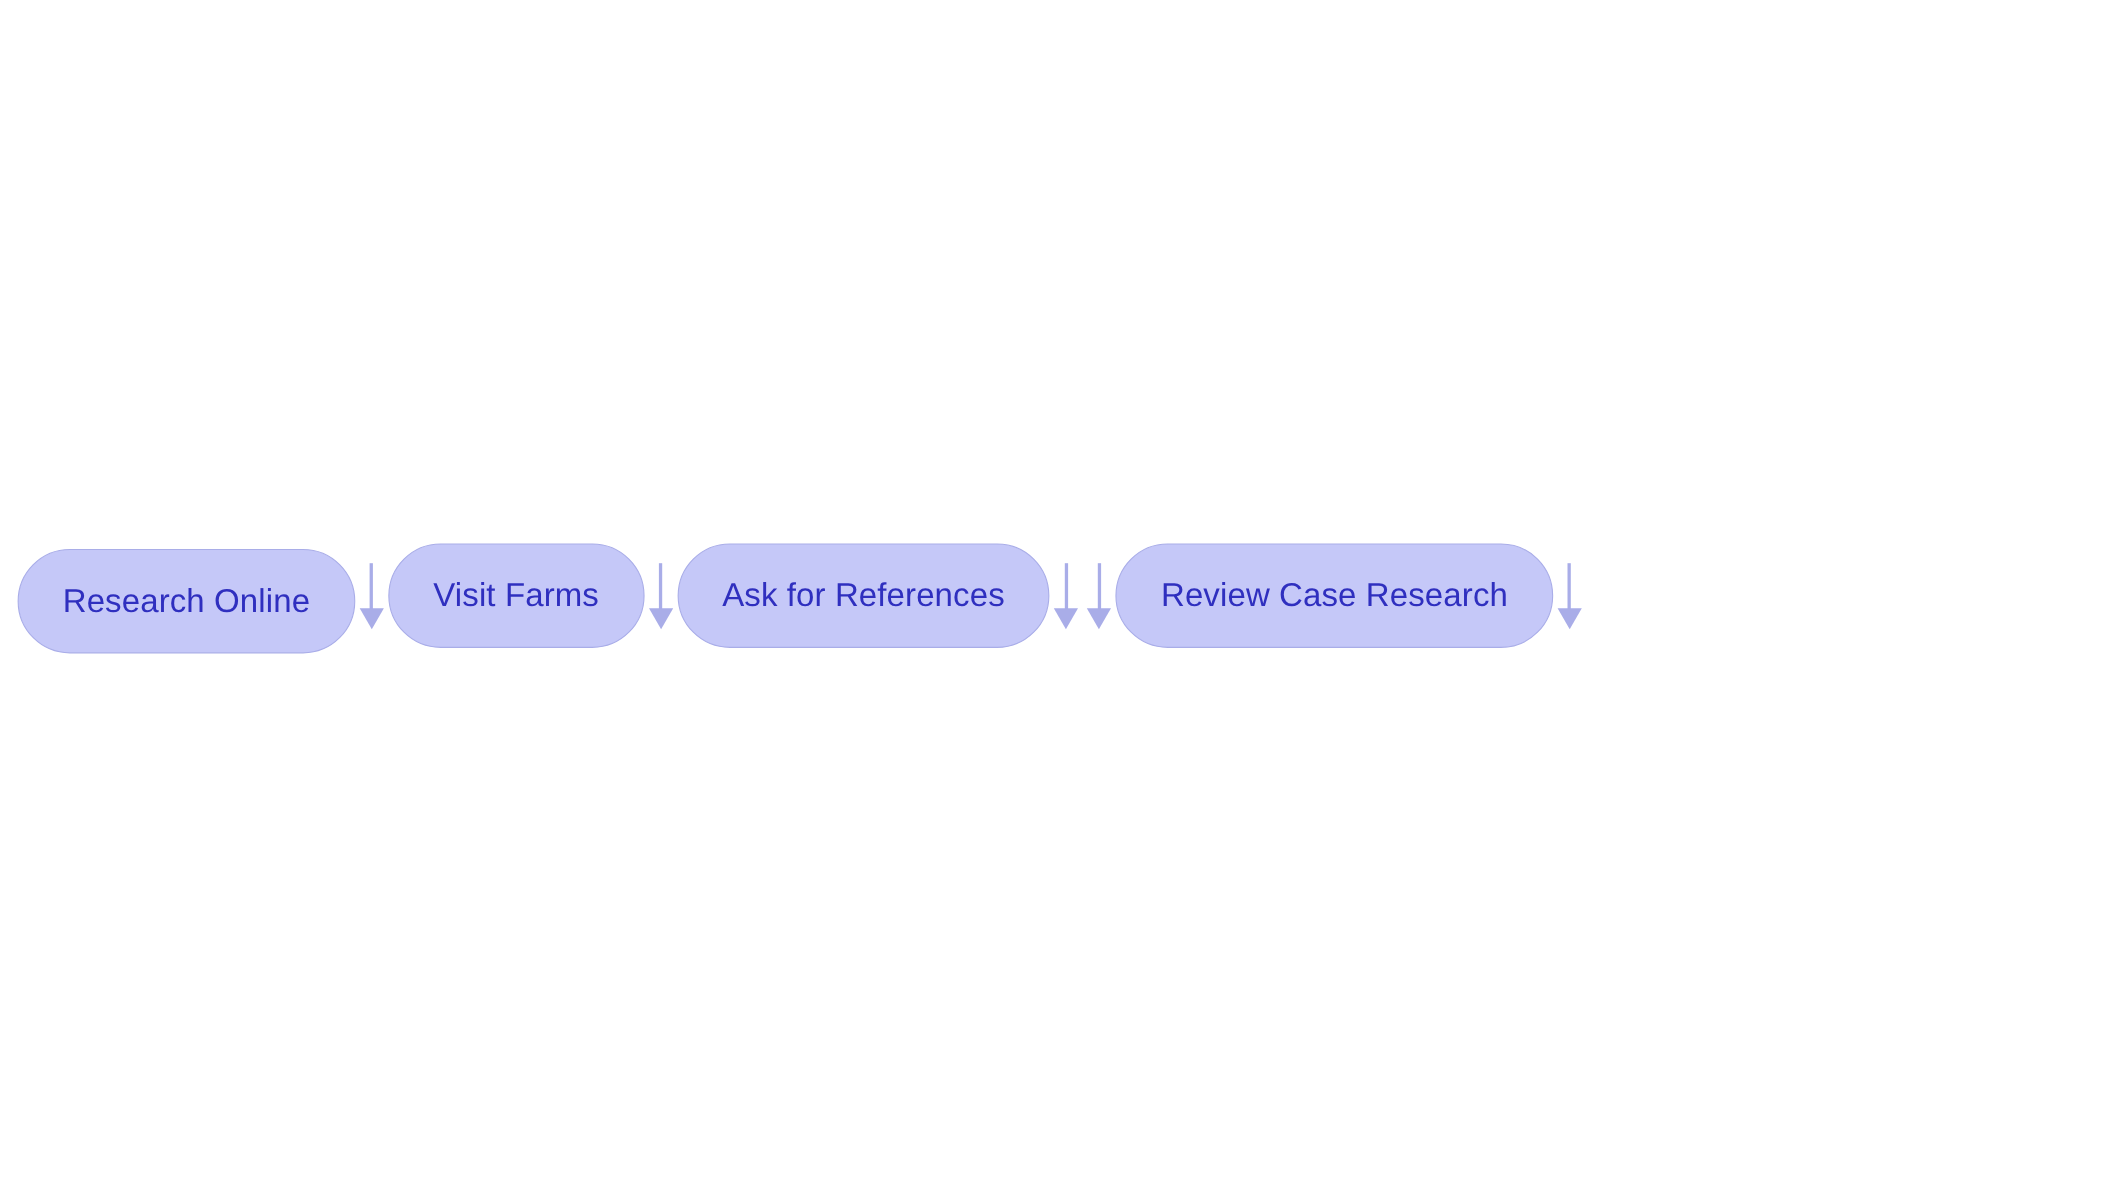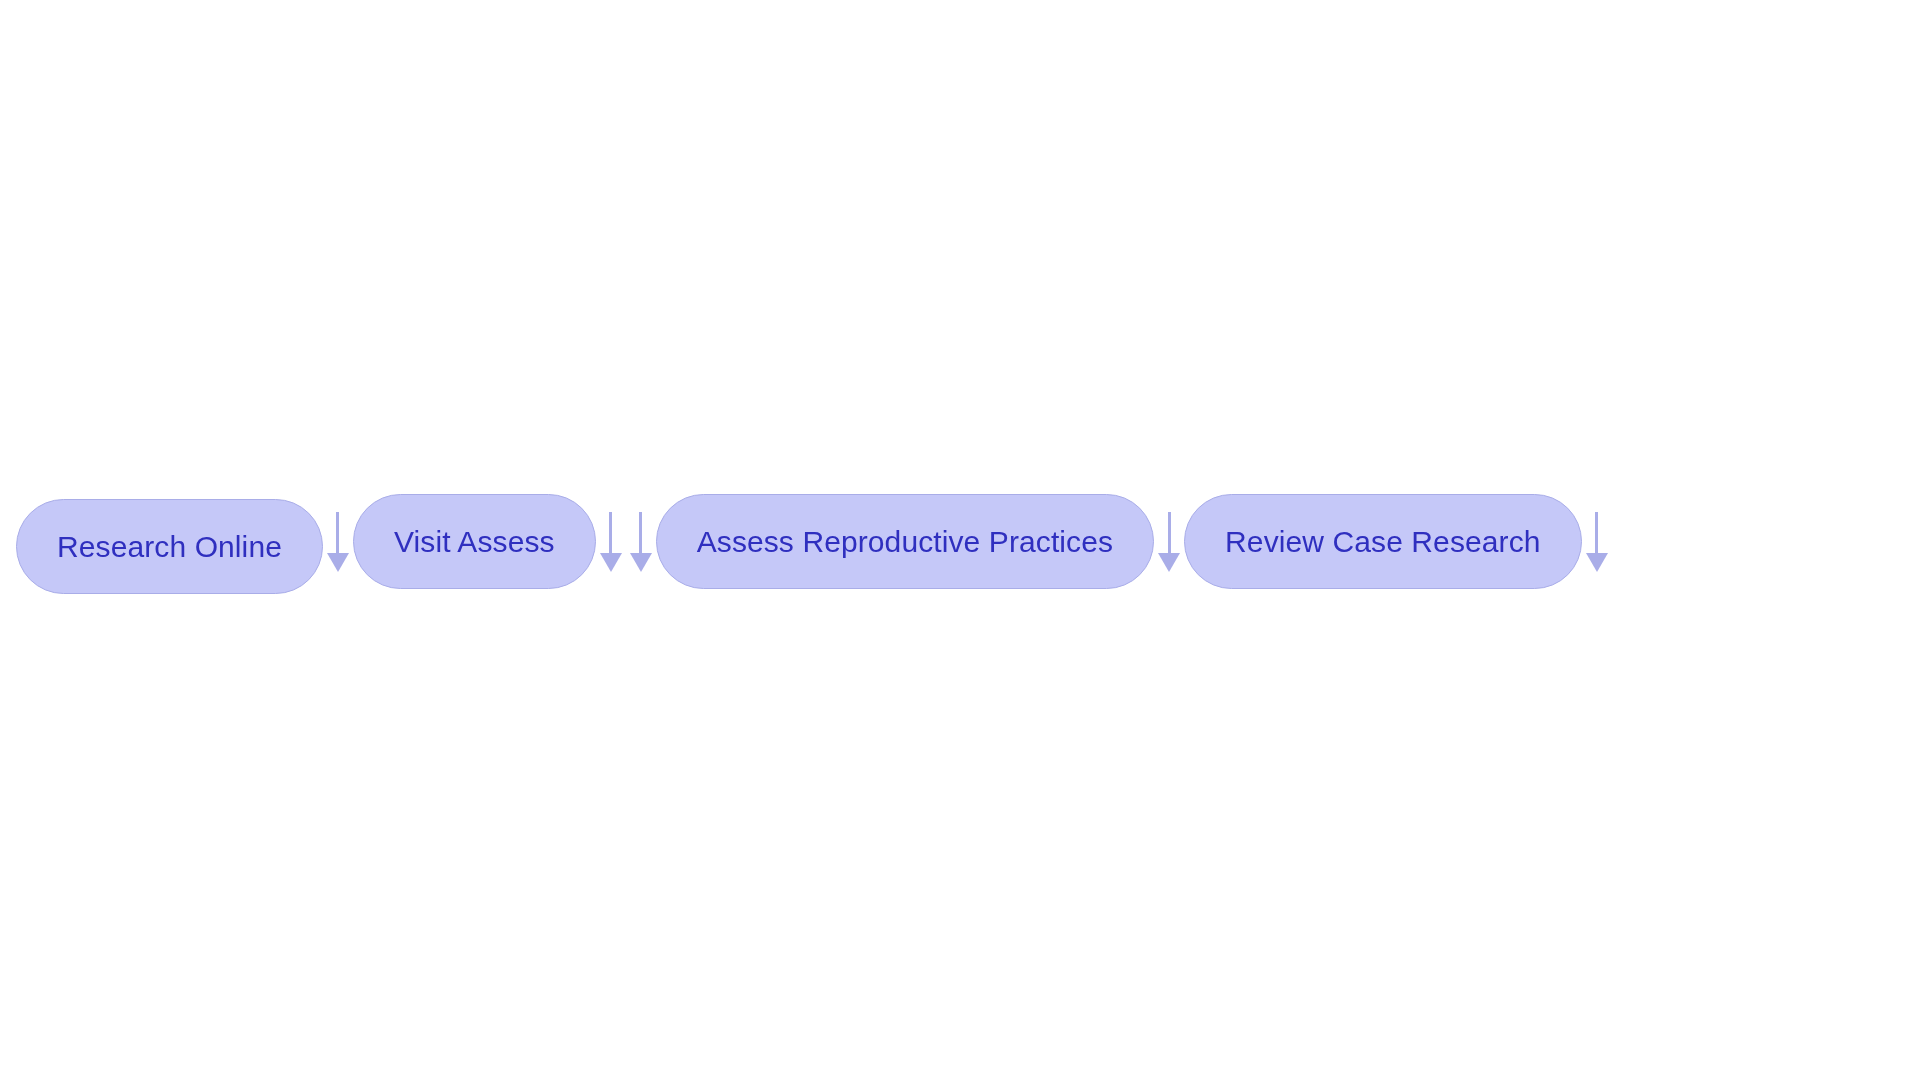--- a/index.html
+++ b/index.html
@@ -99,37 +99,37 @@
     <div class="flow-node">
       <span class="flow-node-label">Research Online</span>
     </div>
 
     <div class="flow-connector">
       <div class="connector-shaft"></div>
       <div class="connector-head"></div>
     </div>
 
     <div class="flow-node">
-      <span class="flow-node-label">Visit Assess</span>
+      <span class="flow-node-label">Visit Farms</span>
     </div>
 
     <div class="flow-connector">
       <div class="connector-shaft"></div>
       <div class="connector-head"></div>
     </div>
 
+    <div class="flow-node">
+      <span class="flow-node-label">Ask for References</span>
+    </div>
 
     <div class="flow-connector">
       <div class="connector-shaft"></div>
       <div class="connector-head"></div>
     </div>
 
-    <div class="flow-node">
-      <span class="flow-node-label">Assess Reproductive Practices</span>
-    </div>
 
     <div class="flow-connector">
       <div class="connector-shaft"></div>
       <div class="connector-head"></div>
     </div>
 
     <div class="flow-node">
       <span class="flow-node-label">Review Case Research</span>
     </div>
 

